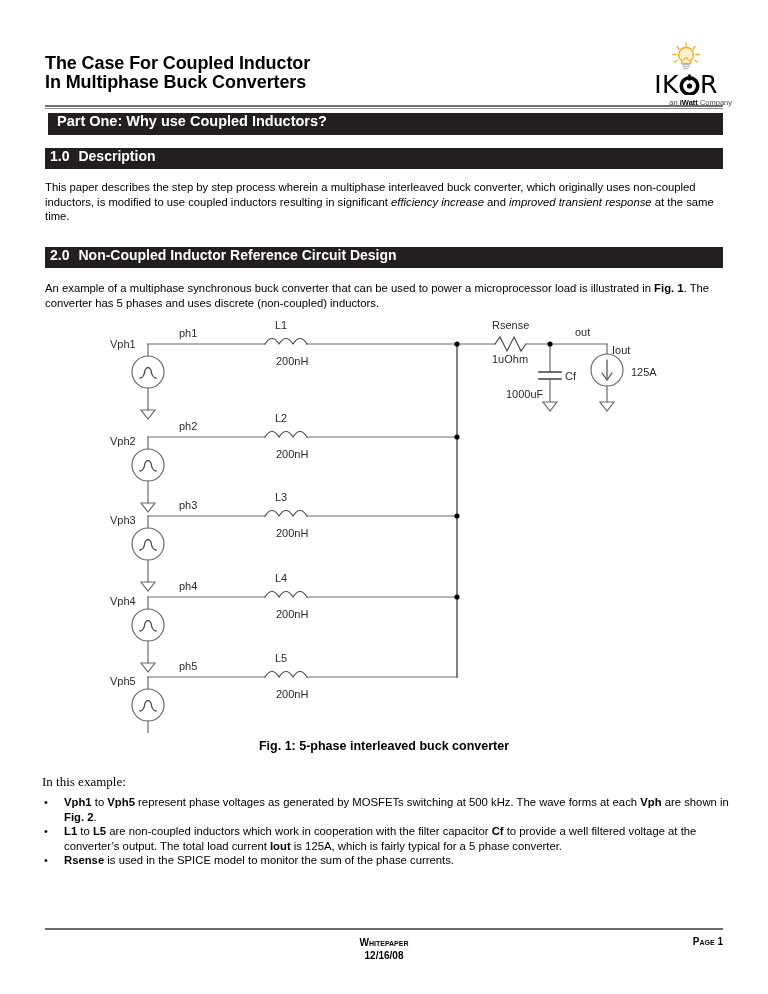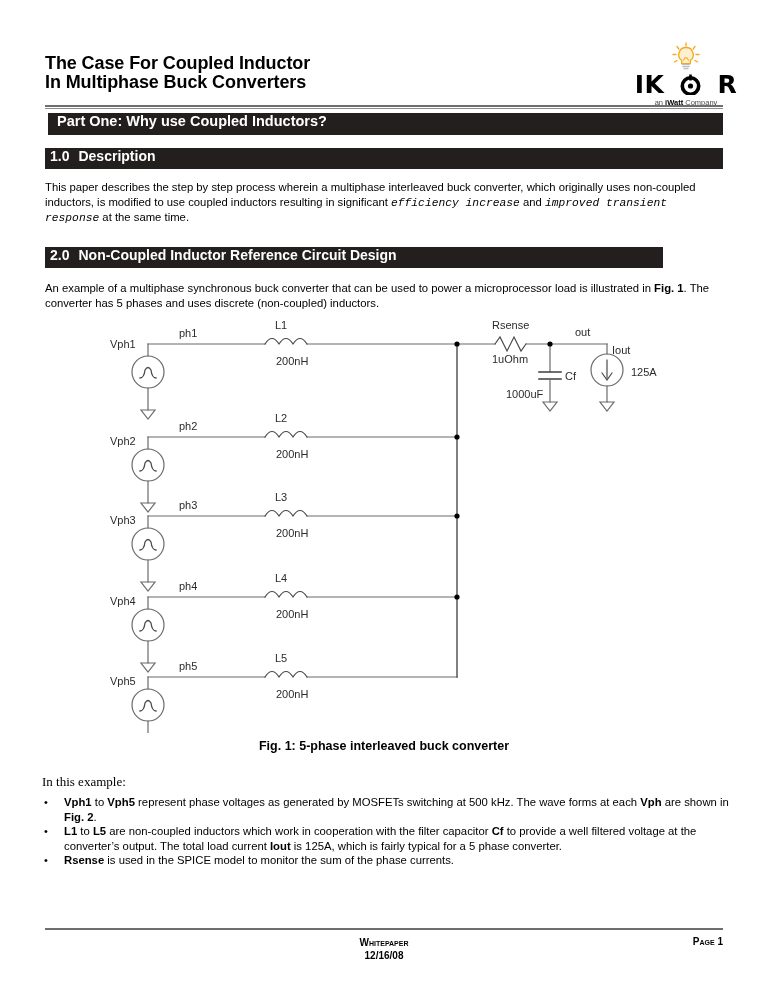--- a/index.html
+++ b/index.html
@@ -42,41 +42,42 @@
     width: 92px;
     height: 66px;
     text-align: center;
   }
   .bulb-wrap {
     height: 30px;
     position: relative;
   }
   .logo-word {
     font-size: 25px;
-    font-weight: bold;
+    font-weight: normal;
     letter-spacing: 0.5px;
     line-height: 25px;
     display: flex;
     justify-content: center;
     align-items: center;
-    gap: 16px;
+    gap: 0px;
     font-family: "DejaVu Sans", sans-serif;
   }
   .logo-o {
     position: relative;
     display: inline-block;
     width: 21px;
     height: 21px;
   }
   .logo-tagline {
     font-size: 7.5px;
     line-height: 9px;
     margin-top: 1px;
     color: #4a4a4a;
     white-space: nowrap;
+    text-align: right;
   }
   .logo-tagline b { color: #000; }
 
   .rule-thick {
     position: absolute;
     left: 45px;
     width: 678px;
     height: 2px;
     background: #6e6e6e;
   }
@@ -107,21 +108,21 @@
     top: 148px;
     width: 678px;
     height: 21px;
     font-size: 14px;
     padding-left: 5px;
     box-sizing: border-box;
   }
   .banner-sec2 {
     left: 45px;
     top: 247px;
-    width: 618px;
+    width: 678px;
     height: 21px;
     font-size: 14px;
     padding-left: 5px;
     box-sizing: border-box;
   }
   .banner .num { margin-right: 9px; }
 
   
   .para {
     position: absolute;
@@ -130,21 +131,21 @@
     text-align: left;
     color: #000;
   }
   .p-desc { left: 45px; top: 180px; width: 680px; }
   .p-sec2 { left: 45px; top: 281px; width: 680px; }
   .p-inthis {
     left: 42px; top: 775px; width: 690px;
     font-family: "Liberation Serif", serif;
     font-size: 13px;
   }
-  em { font-style: italic; font-family: Liberation Mono, monospace; }
+  em { font-style: italic; }
   b  { font-weight: bold; }
 
   
   .fig-caption {
     position: absolute;
     left: 0;
     top: 739px;
     width: 768px;
     text-align: center;
     font-size: 12.5px;

